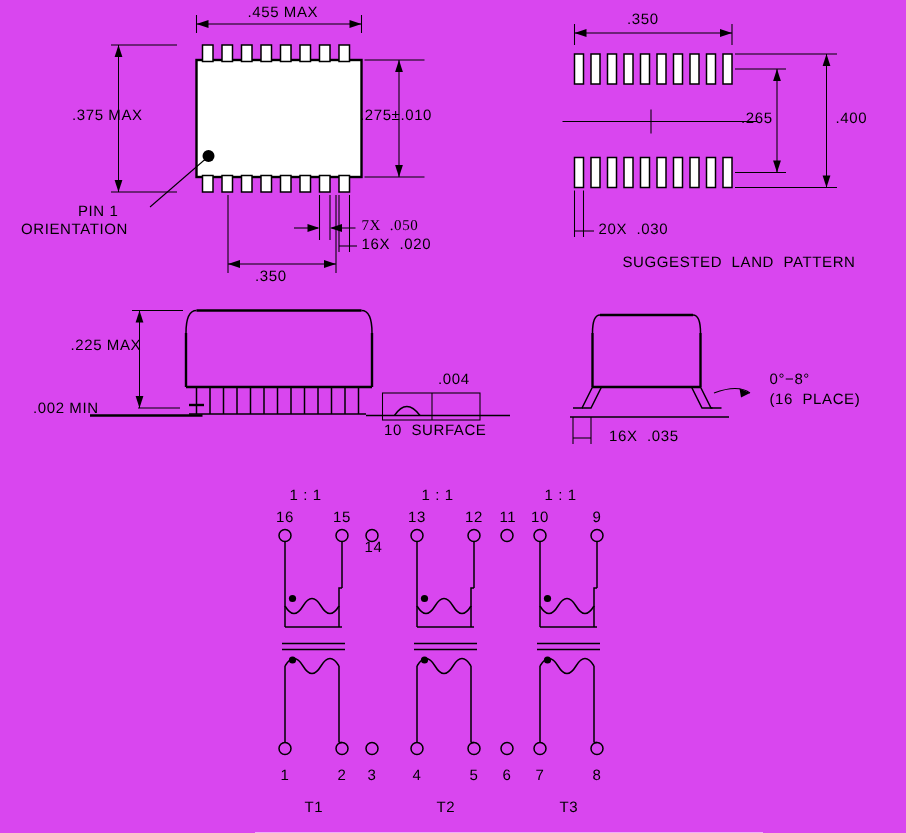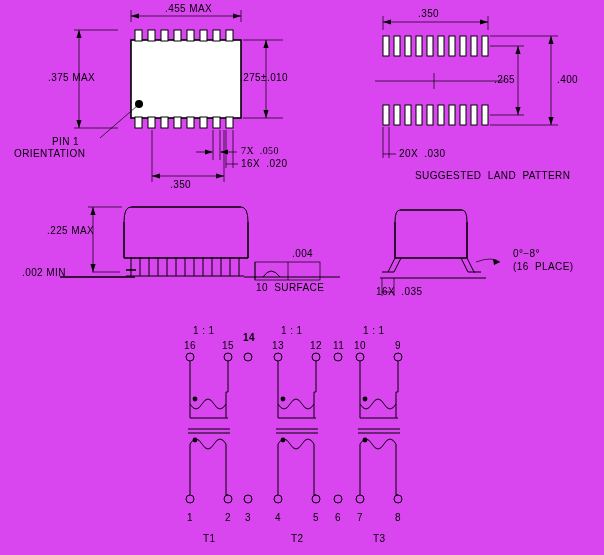--- a/index.html
+++ b/index.html
@@ -283,31 +283,31 @@
   <div class="lbl" style="left:494px; top:74px;text-align:right;">.265</div>
   <div class="lbl" style="left:557px; top:74px;">.400</div>
   <div class="lbl" style="left:399px; top:148px;">20X  .030</div>
   <div class="lbl" style="left:399px; top:170px;margin-left:16px;">SUGGESTED  LAND  PATTERN</div>
 
   <div class="lbl" style="left:22px; top:225px;margin-left:25px;">.225 MAX</div>
   <div class="lbl" style="left:22px; top:267px;">.002 MIN</div>
   <div class="lbl" style="left:292px; top:248px;">.004</div>
   <div class="lbl" style="left:256px; top:282px;">10  SURFACE</div>
 
-  <div class="lbl" style="left:376px; top:286px;">16X  .035</div>
+  <div class="lbl" style="left:406px; top:286px;">16X  .035</div>
   <div class="lbl" style="left:513px; top:248px;text-align:center;">0°−8°</div>
   <div class="lbl" style="left:513px; top:261px;">(16  PLACE)</div>
 
   <div class="lbl" style="left:193px; top:325px;">1 : 1</div>
   <div class="lbl" style="left:281px; top:325px;">1 : 1</div>
   <div class="lbl" style="left:363px; top:325px;">1 : 1</div>
 
   <div class="lbl" style="left:184px; top:340px;">16</div>
   <div class="lbl" style="left:222px; top:340px;">15</div>
-  <div class="lbl" style="left:243px; top:332px;font-weight:bold;">14</div>
+  <div class="lbl" style="left:243px; top:360px;">14</div>
   <div class="lbl" style="left:272px; top:340px;">13</div>
   <div class="lbl" style="left:310px; top:340px;">12</div>
   <div class="lbl" style="left:333px; top:340px;">11</div>
   <div class="lbl" style="left:354px; top:340px;">10</div>
   <div class="lbl" style="left:395px; top:340px;">9</div>
 
   <div class="lbl" style="left:187px; top:512px;">1</div>
   <div class="lbl" style="left:225px; top:512px;">2</div>
   <div class="lbl" style="left:245px; top:512px;">3</div>
   <div class="lbl" style="left:275px; top:512px;">4</div>

